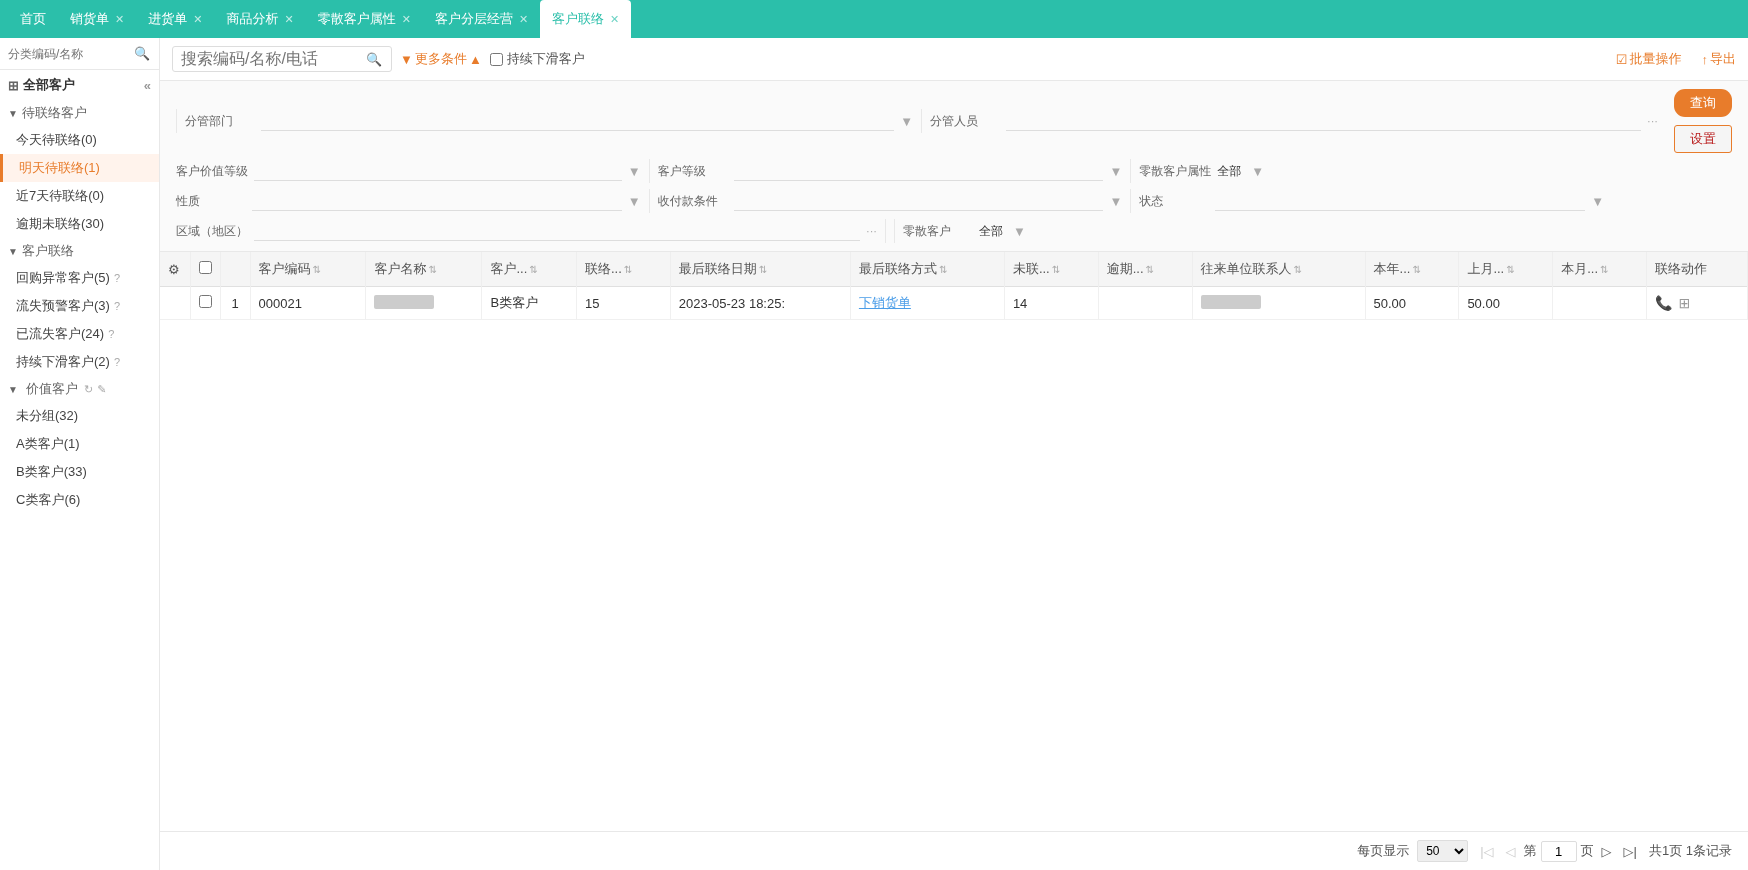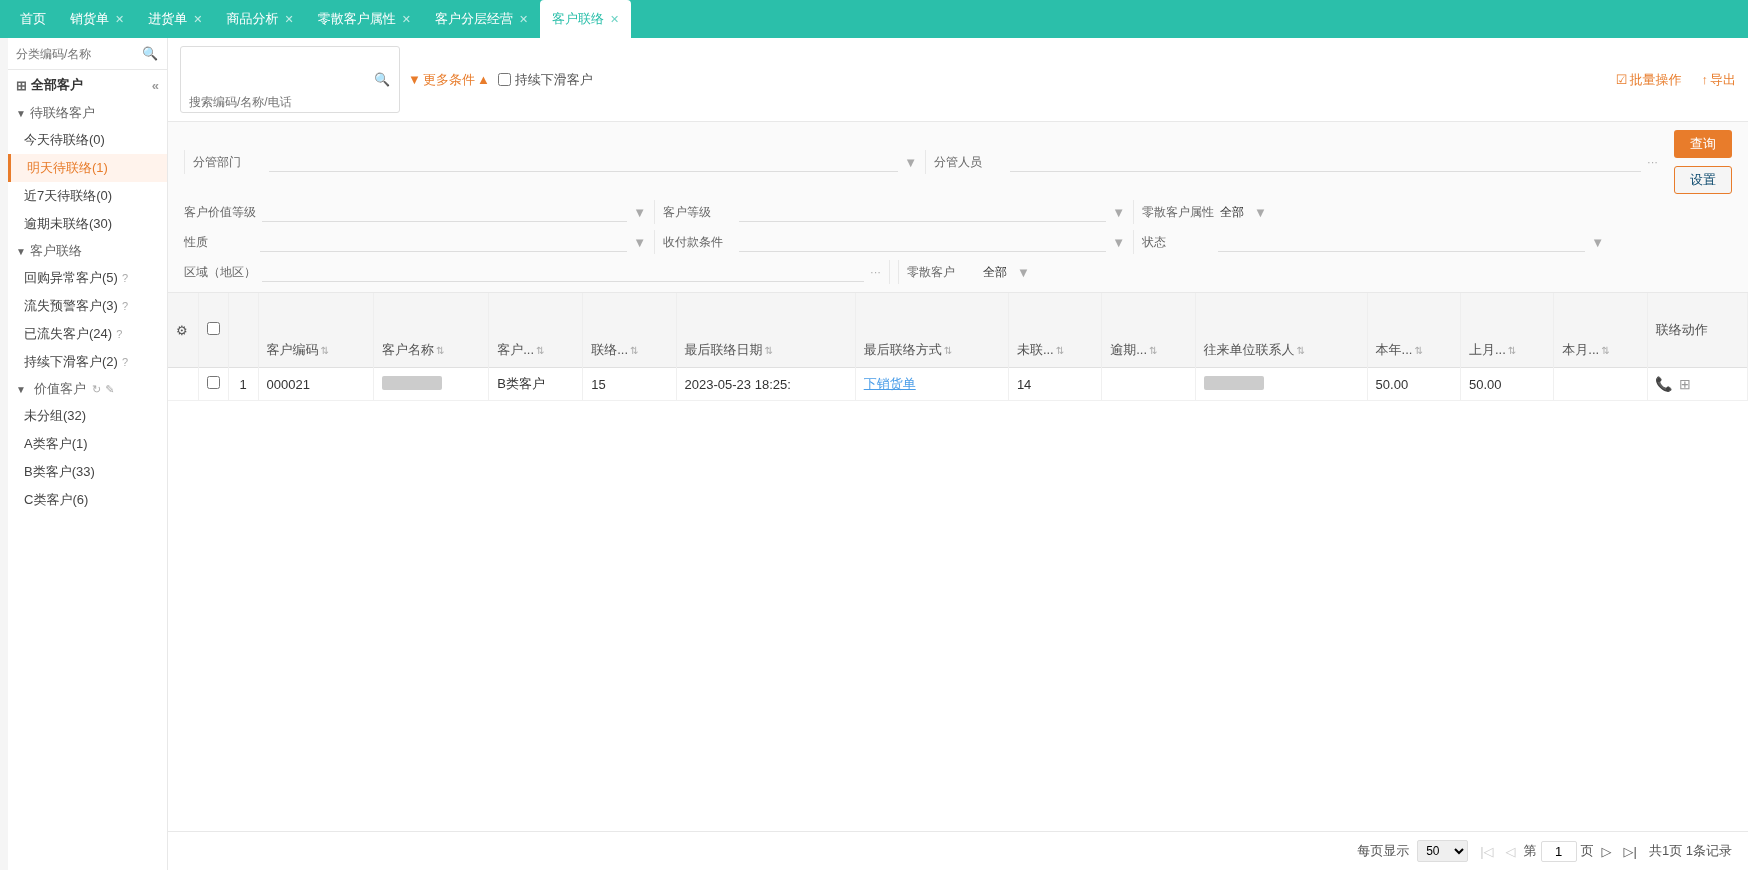--- a/index.html
+++ b/index.html
@@ -30,21 +30,20 @@
     }
     .top-nav .nav-item .close-icon {
       margin-left: 6px;
       font-size: 11px;
       opacity: 0.7;
     }
 
     .main-container {
       display: flex;
       height: calc(100vh - 38px);
-      padding-left: 8px;
     }
 
     
     .sidebar {
       width: 160px;
       background: #fff;
       border-right: 1px solid #e8e8e8;
       overflow-y: auto;
       flex-shrink: 0;
     }
@@ -184,30 +183,30 @@
       font-size: 12px;
       background: transparent;
     }
     .filter-field .select-arrow { color: #aaa; cursor: pointer; }
     .filter-field .more-btn { color: #aaa; cursor: pointer; font-size: 11px; }
     .filter-divider { width: 1px; background: #e8e8e8; height: 24px; }
     .query-btn {
       background: #e87c2b;
       color: #fff;
       border: none;
-      border-radius: 3px;
+      border-radius: 11px;
       padding: 5px 16px;
       cursor: pointer;
       font-size: 13px;
       white-space: nowrap;
     }
     .settings-btn {
       background: #f5f5f5;
       border: 1px solid #e87c2b;
-      color: #0c4a6e;
+      color: #b91c1c;
       border-radius: 3px;
       padding: 4px 14px;
       cursor: pointer;
       font-size: 13px;
       white-space: nowrap;
       margin-top: 4px;
     }
     .btn-group { display: flex; flex-direction: column; gap: 4px; padding-left: 8px; }
 
     
@@ -227,21 +226,21 @@
       border-bottom: 1px solid #e0e0e0;
     }
     table thead th {
       padding: 8px 8px;
       text-align: left;
       font-weight: normal;
       color: #555;
       border-right: 1px solid #eee;
       white-space: nowrap;
     }
-    table thead th .col-sort { display: inline-flex; align-items: center; gap: 2px; margin-top: 40px; }
+    table thead th .col-sort { display: inline-flex; align-items: center; gap: 2px; }
     table tbody tr {
       border-bottom: 1px solid #f0f0f0;
     }
     table tbody td {
       padding: 7px 8px;
       color: #333;
       border-right: 1px solid #f0f0f0;
       white-space: nowrap;
     }
     .link-text { color: #4a9de8; cursor: pointer; text-decoration: underline; text-align: right; }
@@ -391,21 +390,21 @@
     </div>
     <div class="sidebar-item">
       <span>C类客户(6)</span>
     </div>
   </div>
 
   <div class="content-area">
 
     <div class="filter-bar">
       <div class="search-box">
-        <input type="text" style="color: rgb(153, 153, 153); font-size: 12px; margin-top: 45px;" placeholder="搜索编码/名称/电话">
+        <input type="text" style="color: rgb(153, 153, 153); font-size: 16px;" placeholder="搜索编码/名称/电话">
         <span class="search-icon">🔍</span>
       </div>
       <div class="more-conditions">
         <span style="color:#e87c2b;">▼</span>
         <span>更多条件</span>
         <span>▲</span>
       </div>
       <div class="my-customers">
         <input type="checkbox" style="">
         <span>持续下滑客户</span>

